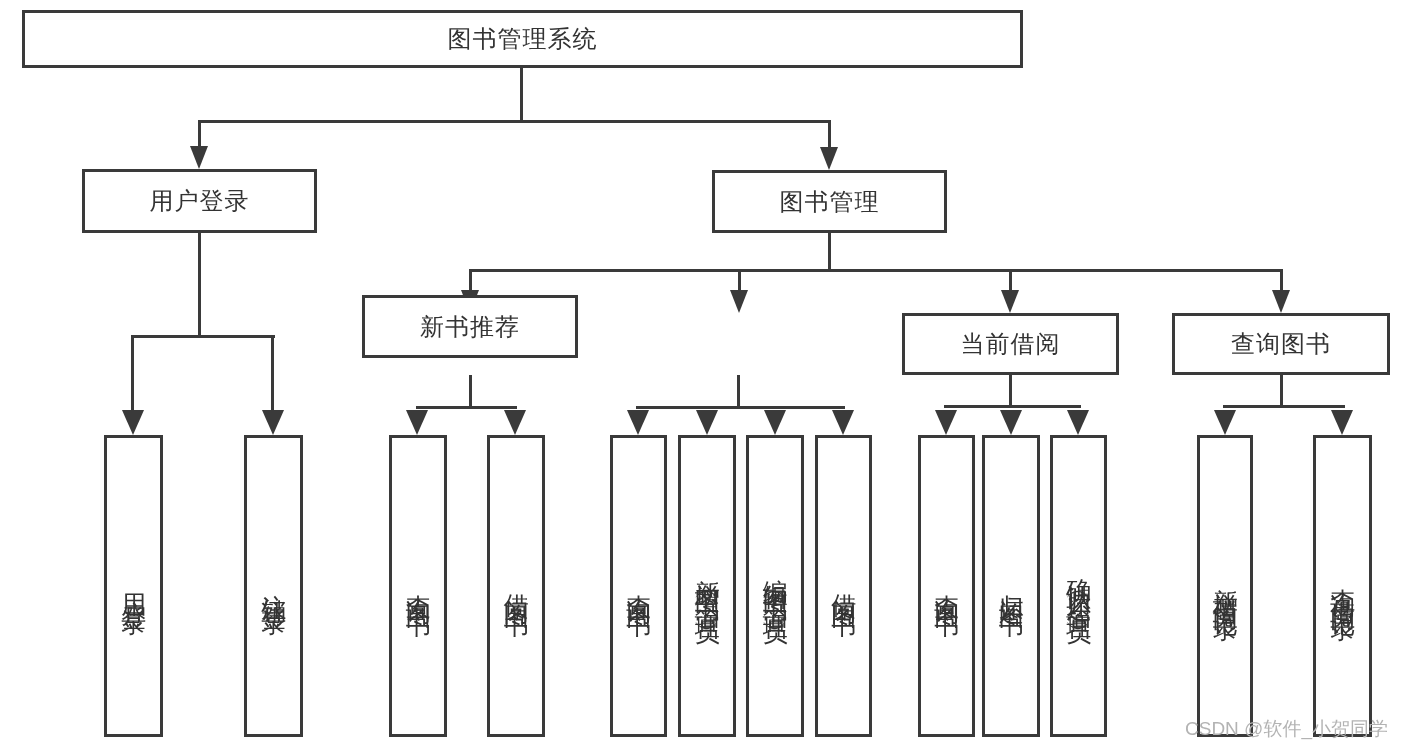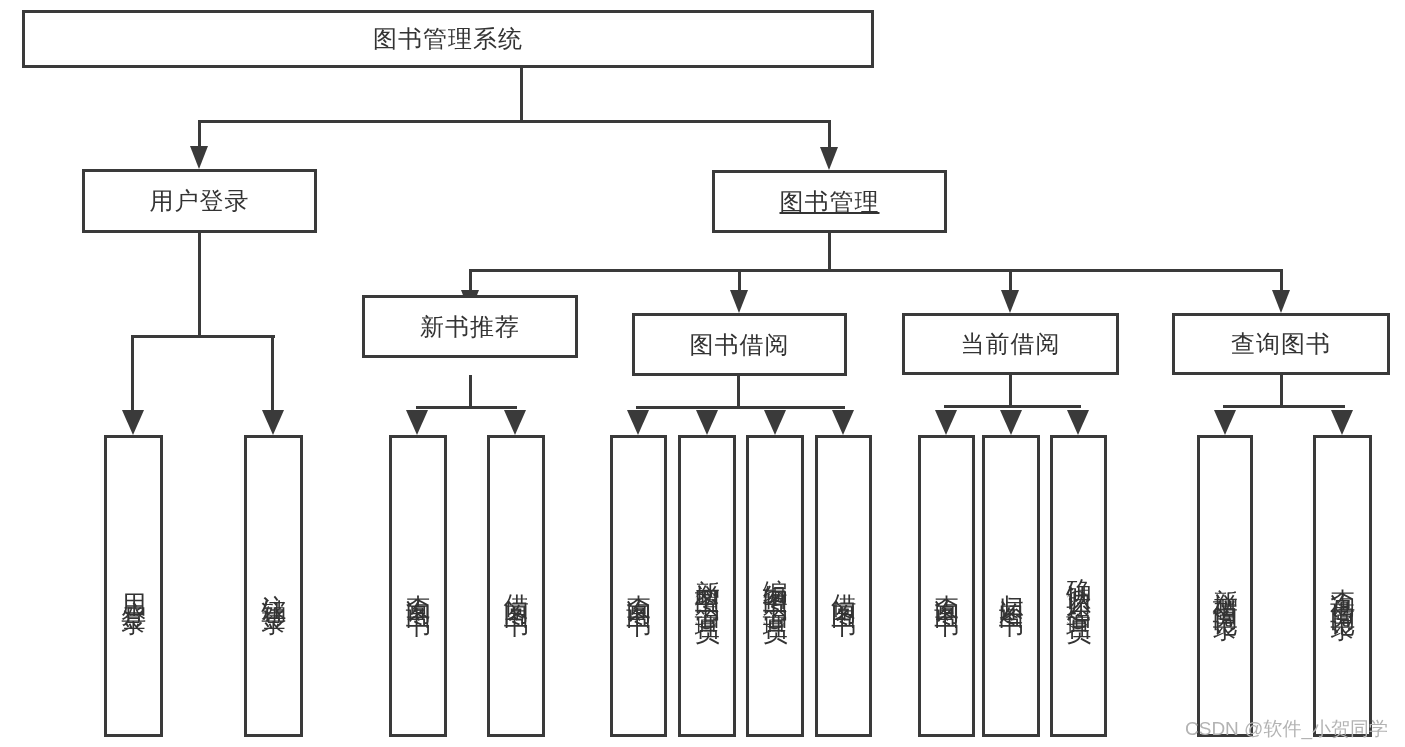--- a/index.html
+++ b/index.html
@@ -23,52 +23,51 @@
   .arr{position:absolute;width:0;height:0;border-top-style:solid;border-top-color:var(--line);}
   .arr-s{border-left:9px solid transparent;border-right:9px solid transparent;border-top-width:23px;}
   .arr-l{border-left:11px solid transparent;border-right:11px solid transparent;border-top-width:25px;}
   .watermark{position:absolute;left:1185px;top:716px;font-size:19px;color:var(--wm);white-space:nowrap;z-index:5;}
 </style>
 </head>
 <body>
 
 <div class="canvas" style="--line: #3a3a3a; --text: #333333; --wm: #b3b3b3; background: rgb(255, 255, 255);">
 
-  <div class="box hbox" style="left:22px;top:10px;width:852px;height:58px;">图书管理系统</div>
+  <div class="box hbox" style="left:22px;top:10px;width:1001px;height:58px;">图书管理系统</div>
 
   <div class="vl" style="left:520px;top:67px;height:56px;"></div>
   <div class="hl" style="left:198px;top:120px;width:633px;"></div>
   <div class="vl" style="left:198px;top:120px;height:28px;"></div>
   <div class="arr arr-s" style="left:190px;top:146px;"></div>
   <div class="vl" style="left:828px;top:120px;height:28px;"></div>
   <div class="arr arr-s" style="left:820px;top:147px;"></div>
 
   <div class="box hbox" style="left:82px;top:169px;width:235px;height:64px;">用户登录</div>
-  <div class="box hbox" style="left:712px;top:170px;width:235px;height:63px;text-decoration:underline;">图书管理</div>
+  <div class="box hbox" style="left:712px;top:170px;width:235px;height:63px;">图书管理</div>
 
   <div class="vl" style="left:198px;top:232px;height:106px;"></div>
   <div class="hl" style="left:131px;top:335px;width:144px;"></div>
   <div class="vl" style="left:131px;top:335px;height:77px;"></div>
   <div class="arr arr-l" style="left:122px;top:410px;"></div>
   <div class="vl" style="left:271px;top:335px;height:77px;"></div>
   <div class="arr arr-l" style="left:262px;top:410px;"></div>
 
   <div class="vl" style="left:828px;top:232px;height:40px;"></div>
   <div class="hl" style="left:469px;top:269px;width:814px;"></div>
   <div class="vl" style="left:469px;top:269px;height:22px;"></div>
   <div class="arr arr-s" style="left:461px;top:290px;"></div>
   <div class="vl" style="left:738px;top:269px;height:22px;"></div>
   <div class="arr arr-s" style="left:730px;top:290px;"></div>
   <div class="vl" style="left:1009px;top:269px;height:22px;"></div>
   <div class="arr arr-s" style="left:1001px;top:290px;"></div>
   <div class="vl" style="left:1280px;top:269px;height:22px;"></div>
   <div class="arr arr-s" style="left:1272px;top:290px;"></div>
 
   <div class="box hbox" style="left:362px;top:295px;width:216px;height:63px;">新书推荐</div>
-  <div class="box hbox" style="left:632px;top:313px;width:215px;height:63px;">图书借阅</div>
   <div class="box hbox" style="left:902px;top:313px;width:217px;height:62px;">当前借阅</div>
   <div class="box hbox" style="left:1172px;top:313px;width:218px;height:62px;">查询图书</div>
 
   <div class="vl" style="left:469px;top:375px;height:34px;"></div>
   <div class="hl" style="left:416px;top:406px;width:101px;"></div>
   <div class="arr arr-l" style="left:406px;top:410px;"></div>
   <div class="arr arr-l" style="left:504px;top:410px;"></div>
 
   <div class="vl" style="left:737px;top:375px;height:34px;"></div>
   <div class="hl" style="left:636px;top:406px;width:209px;"></div>

